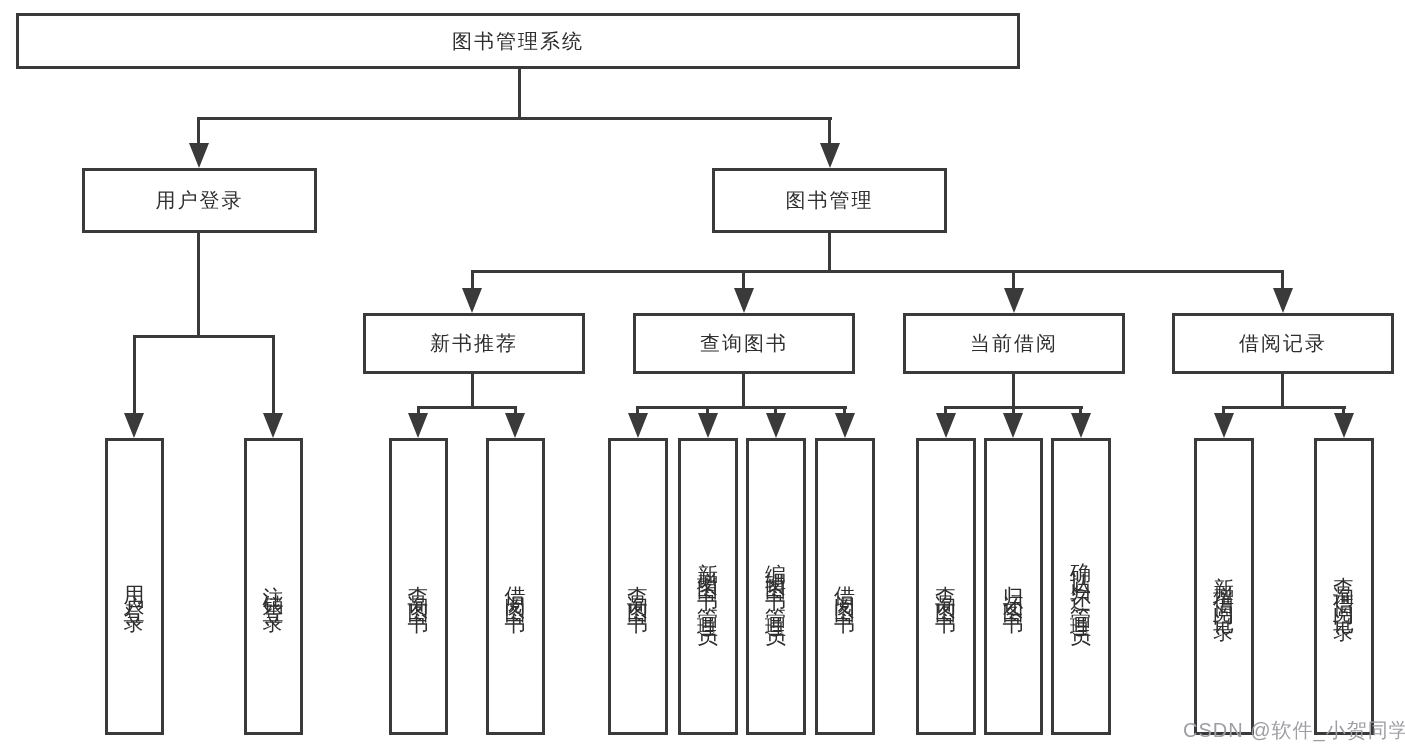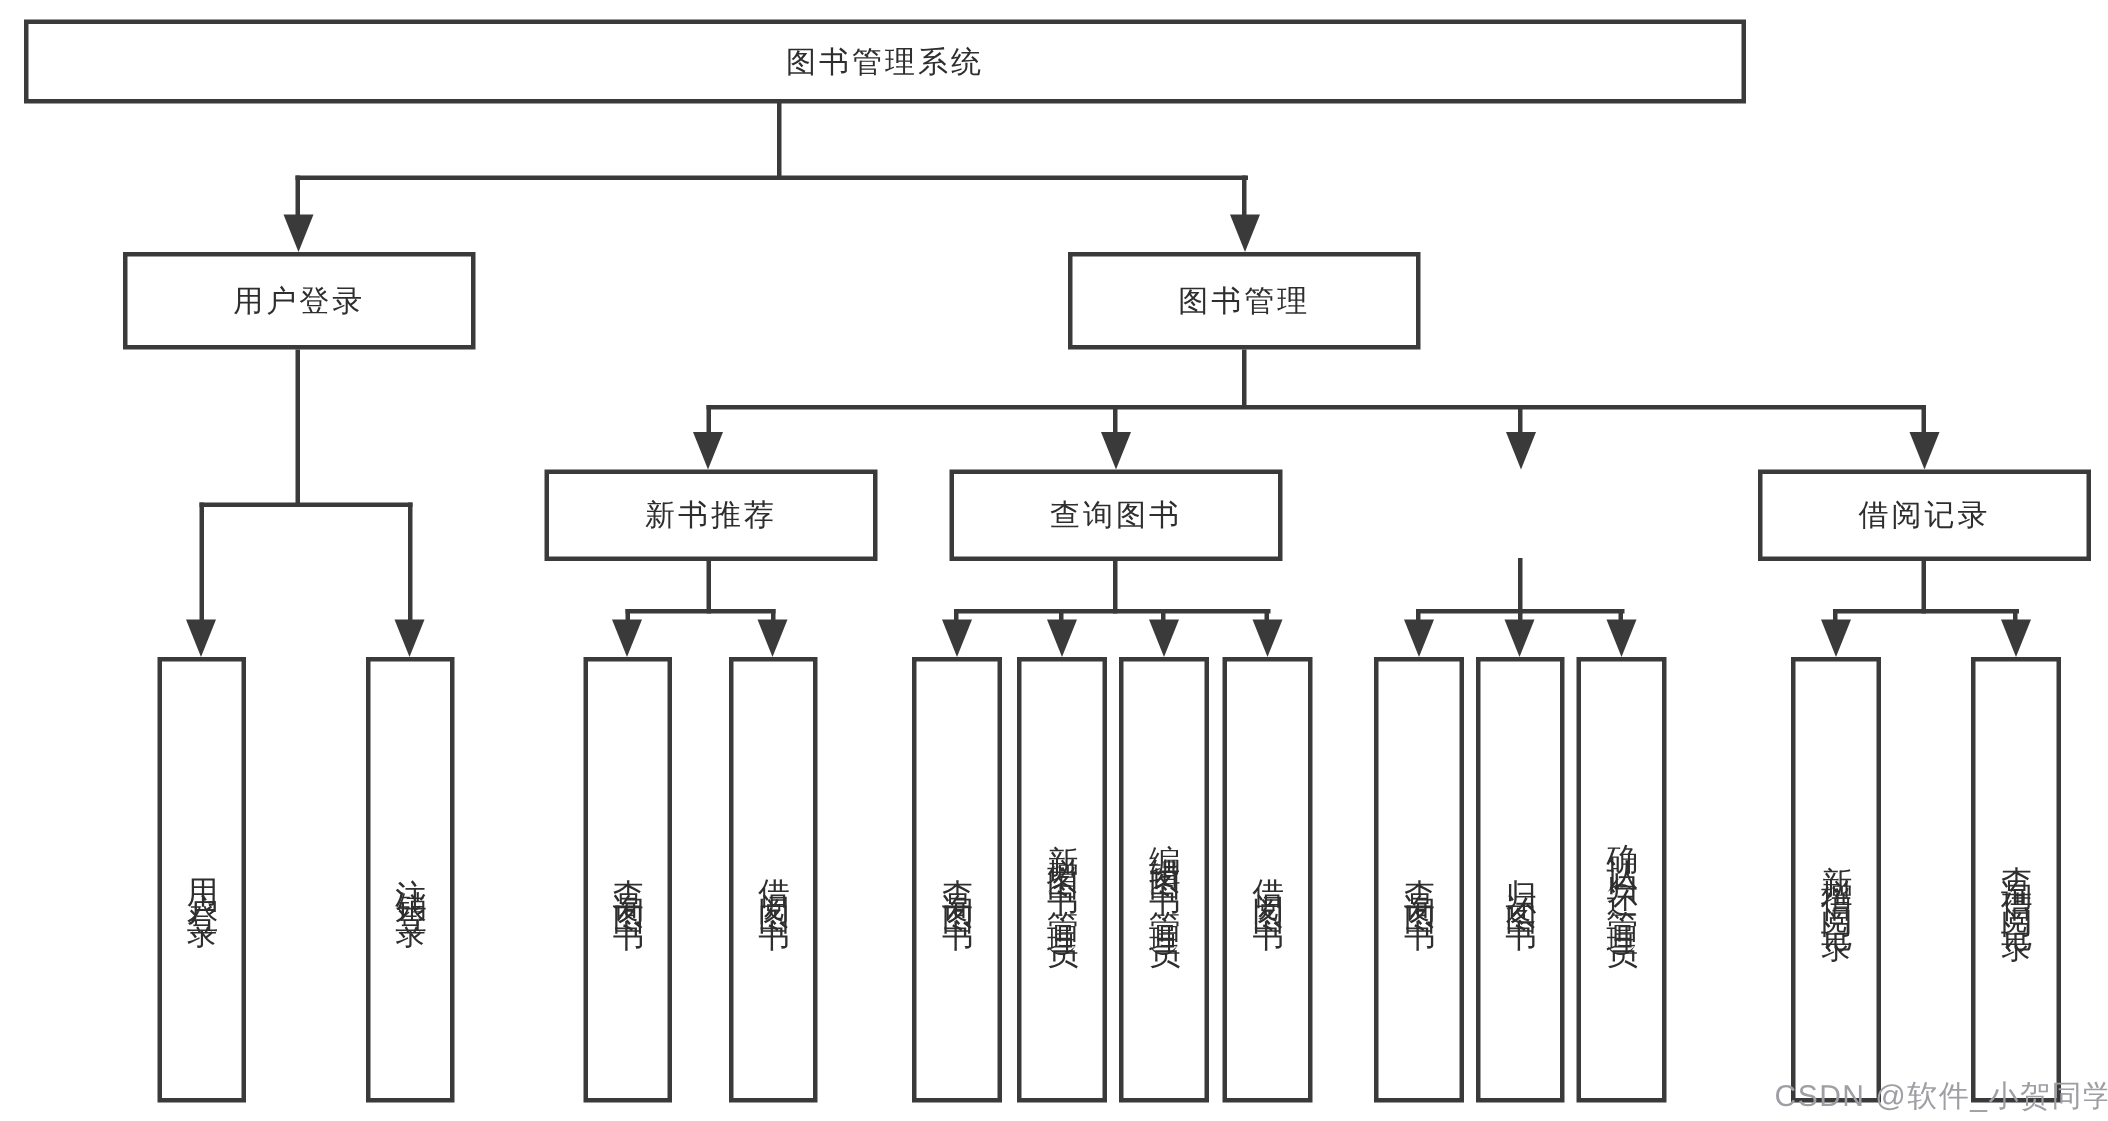--- a/index.html
+++ b/index.html
@@ -62,30 +62,31 @@
     letter-spacing: 1px;
     z-index: 5;
     white-space: nowrap;
   }
 </style>
 </head>
 <body>
 
 <div id="stage">
 
-  <div class="hnode" style="left:16px; top:13px; width:1148px; height:56px;">图书管理系统</div>
+  <div class="hnode" style="left:16px; top:13px; width:1004px; height:56px;">图书管理系统</div>
 
   <div class="hnode" style="left:82px; top:168px; width:235px; height:65px;">用户登录</div>
 
   <div class="hnode" style="left:363px; top:313px; width:222px; height:61px;">新书推荐</div>
 
   <div class="hnode" style="left:712px; top:168px; width:235px; height:65px;">图书管理</div>
 
   <div class="hnode" style="left:633px; top:313px; width:222px; height:61px;">查询图书</div>
 
+  <div class="hnode" style="left:903px; top:313px; width:222px; height:61px;">当前借阅</div>
 
   <div class="hnode" style="left:1172px; top:313px; width:222px; height:61px;">借阅记录</div>
 
   <div class="vnode" style="left:105px; top:438px; width:59px; height:297px;">
     <span>用户登录</span>
     </div>
   <div class="vnode" style="left:244px; top:438px; width:59px; height:297px;">
     <span>注销登录</span>
     </div>
 

